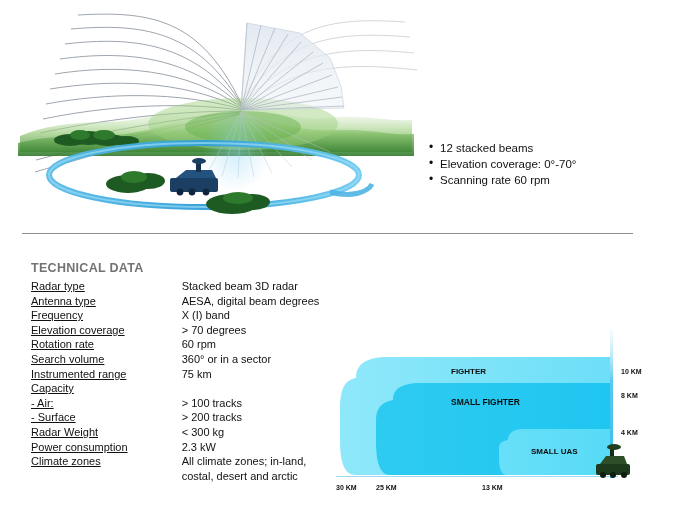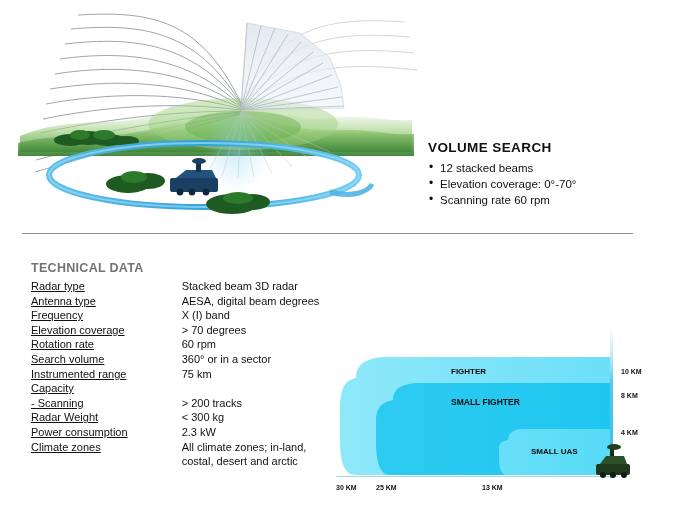--- a/index.html
+++ b/index.html
@@ -180,21 +180,20 @@
           <ellipse cx="232" cy="204" rx="26" ry="10"></ellipse>
           <ellipse cx="252" cy="202" rx="18" ry="8"></ellipse>
           <ellipse cx="238" cy="198" rx="15" ry="6" fill="#2e7a2c"></ellipse>
         </g>
 
       </g>
     </svg>
   </div>
 
   <div id="volume-search">
-    <div class="vs-title">VOLUME SEARCH</div>
     <ul>
       <li>12 stacked beams</li>
       <li>Elevation coverage: 0°-70°</li>
       <li>Scanning rate 60 rpm</li>
     </ul>
   </div>
 
   <div id="divider"></div>
 
   <div id="technical-data">
@@ -227,21 +226,25 @@
         </tr>
         <tr>
           <td class="k">Instrumented range</td>
           <td class="v">75 km</td>
         </tr>
         <tr>
           <td class="k">Capacity</td>
           <td class="v"></td>
         </tr>
         <tr>
-          <td class="k">- Scanning</td>
+          <td class="k">- Air:</td>
+          <td class="v">&gt; 100 tracks</td>
+        </tr>
+        <tr>
+          <td class="k">- Surface</td>
           <td class="v">&gt; 200 tracks</td>
         </tr>
         <tr>
           <td class="k">Radar Weight</td>
           <td class="v">&lt; 300 kg</td>
         </tr>
         <tr>
           <td class="k">Power consumption</td>
           <td class="v">2.3 kW</td>
         </tr>

